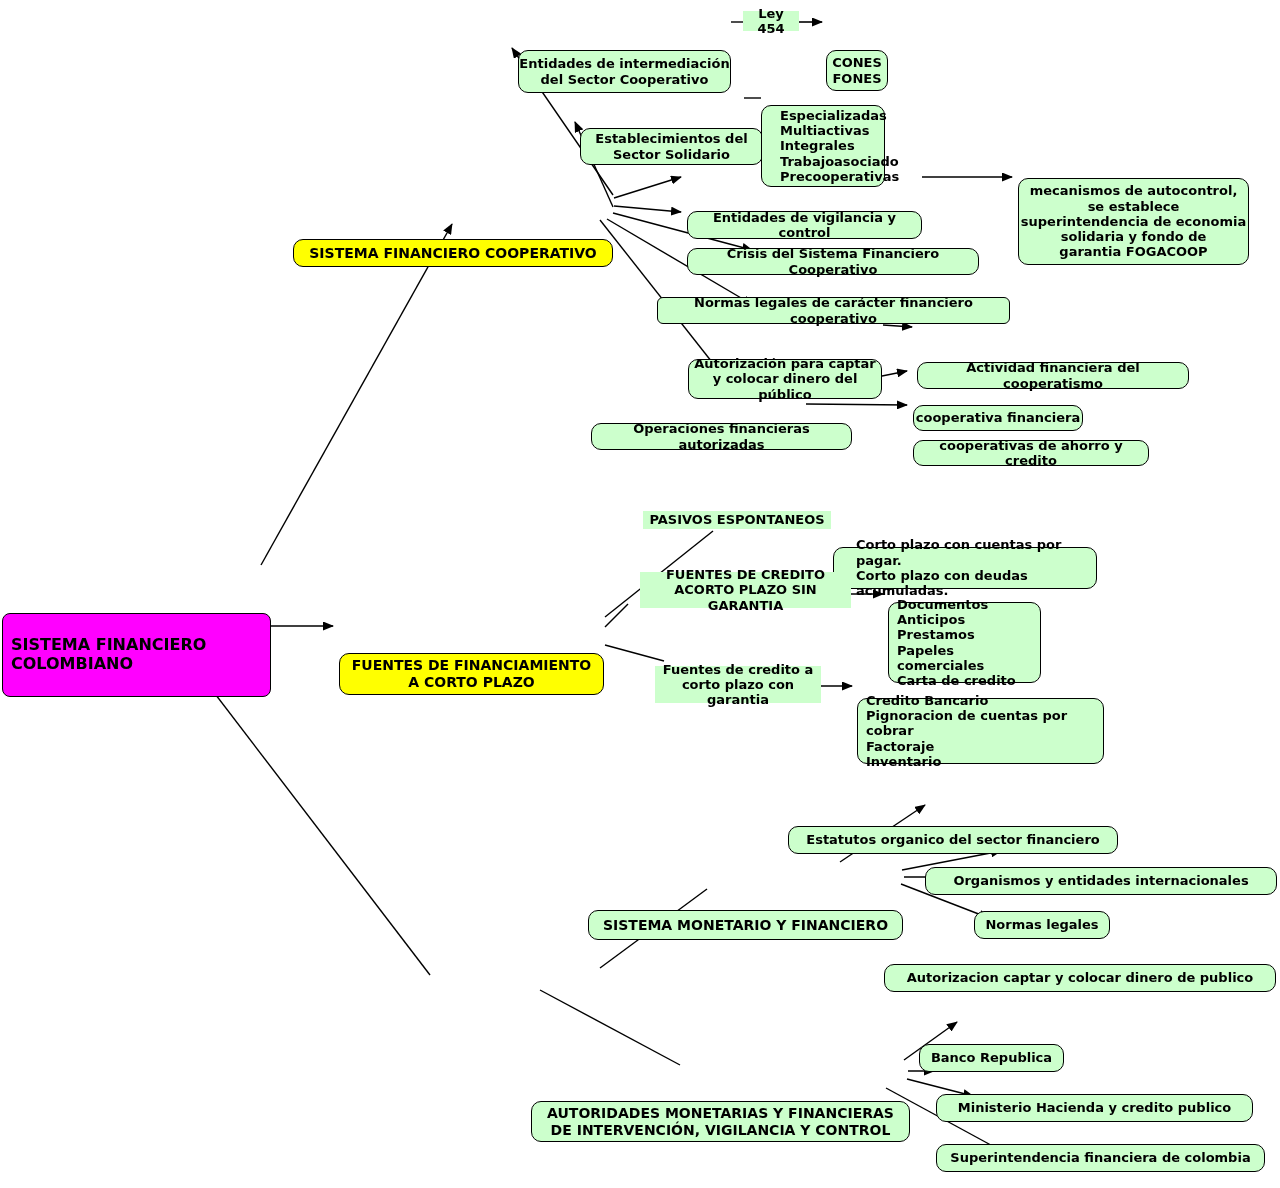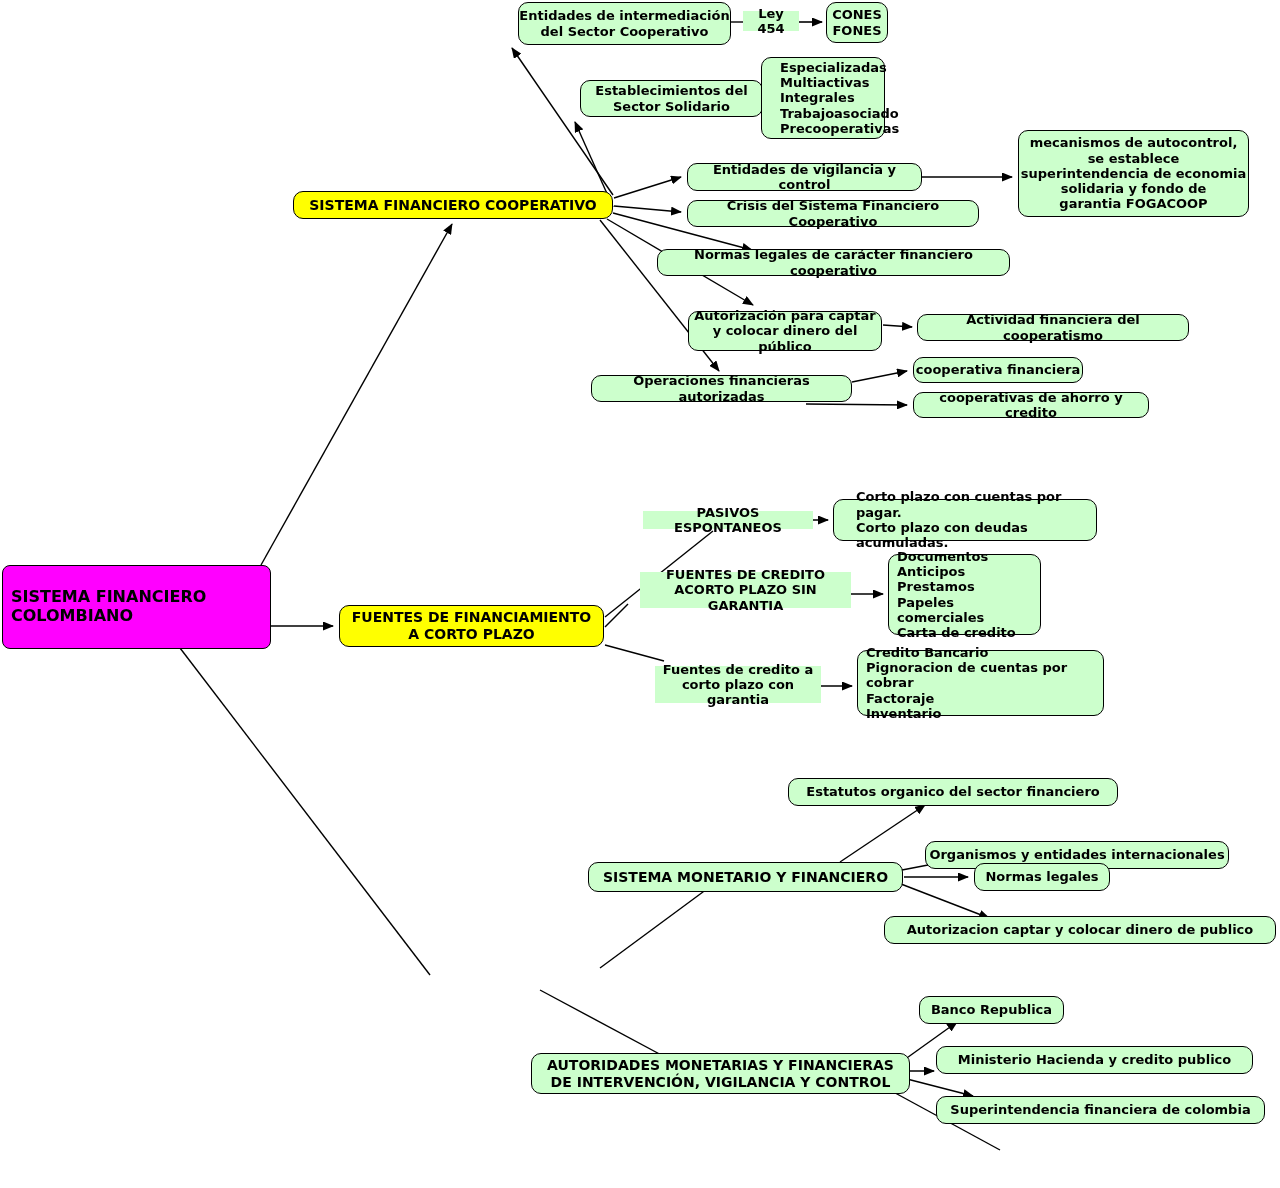--- a/index.html
+++ b/index.html
@@ -33,20 +33,21 @@
     font-weight: bold;
     color: #000000;
     line-height: 1.18;
     white-space: pre-line;
     z-index: 5;
   }
   .boxed {
     border: 1.6px solid #000000;
     border-radius: 10px;
     background: #ccffcc;
+    margin-top: 48px;
   }
   .boxed.yellow { background: #ffff00; }
   .boxed.magenta {
     background: #ff00ff;
     border-radius: 8px;
   }
   .plain {
     background: #ccffcc;
     border: none;
     border-radius: 0;
@@ -138,37 +139,37 @@
   <div class="node boxed fs13" style="left:687px; top:163px; width:235px; height:28px;">Entidades de vigilancia y control</div>
 
   <div class="node boxed fs13" style="left:1018px; top:130px; width:231px; height:87px;">mecanismos de autocontrol,
 se establece
 superintendencia de economia
 solidaria y fondo de
 garantia FOGACOOP</div>
 
   <div class="node boxed fs13" style="left:687px; top:200px; width:292px; height:27px;">Crisis del Sistema Financiero Cooperativo</div>
 
-  <div class="node boxed fs13" style="left:657px; top:249px; width:353px; height:27px;">Normas legales de carácter financiero cooperativo</div>
+  <div class="node boxed fs13" style="left:657px; top:249px; width:353px; height:27px;border-radius:6px;">Normas legales de carácter financiero cooperativo</div>
 
   <div class="node boxed fs13" style="left:688px; top:311px; width:194px; height:40px;">Autorización para captar
 y colocar dinero del público</div>
 
   <div class="node boxed fs13" style="left:917px; top:314px; width:272px; height:27px;">Actividad financiera del cooperatismo</div>
 
   <div class="node boxed fs13" style="left:591px; top:375px; width:261px; height:27px;">Operaciones financieras autorizadas</div>
 
   <div class="node boxed fs13" style="left:913px; top:357px; width:170px; height:26px;">cooperativa financiera</div>
 
   <div class="node boxed fs13" style="left:913px; top:392px; width:236px; height:26px;">cooperativas de ahorro y credito</div>
 
   <div class="node boxed yellow fs14" style="left:339px; top:605px; width:265px; height:42px;">FUENTES DE FINANCIAMIENTO
 A CORTO PLAZO</div>
 
-  <div class="node plain fs13" style="left:643px; top:511px; width:170px; height:18px;">PASIVOS ESPONTANEOS</div>
+  <div class="node plain fs13" style="left:643px; top:511px; width:188px; height:18px;">PASIVOS ESPONTANEOS</div>
 
   <div class="node boxed align-left fs13" style="left:833px; top:499px; width:264px; height:42px; padding-left:22px;">Corto plazo con cuentas por pagar.
 Corto plazo con deudas acumuladas.</div>
 
   <div class="node plain fs13" style="left:640px; top:572px; width:211px; height:36px;">FUENTES DE CREDITO
 ACORTO PLAZO SIN GARANTIA</div>
 
   <div class="node boxed align-left fs13" style="left:888px; top:554px; width:153px; height:81px; padding-left:8px;">Documentos
 Anticipos
 Prestamos
@@ -181,21 +182,21 @@
   <div class="node boxed align-left fs13" style="left:857px; top:650px; width:247px; height:66px; padding-left:8px;">Credito Bancario
 Pignoracion de cuentas por cobrar
 Factoraje
 Inventario</div>
 
 
   <div class="node boxed fs14" style="left:588px; top:862px; width:315px; height:30px;">SISTEMA MONETARIO Y FINANCIERO</div>
 
   <div class="node boxed fs13" style="left:788px; top:778px; width:330px; height:28px;">Estatutos organico del sector financiero</div>
 
-  <div class="node boxed fs13" style="left:925px; top:841px; width:304px; height:28px;">Organismos y entidades internacionales</div>
+  <div class="node boxed fs13" style="left:925px; top:819px; width:352px; height:28px;">Organismos y entidades internacionales</div>
 
   <div class="node boxed fs13" style="left:974px; top:863px; width:136px; height:28px;">Normas legales</div>
 
   <div class="node boxed fs13" style="left:884px; top:916px; width:392px; height:28px;">Autorizacion captar y colocar dinero de publico</div>
 
   <div class="node boxed fs14" style="left:531px; top:1053px; width:379px; height:41px;">AUTORIDADES MONETARIAS Y FINANCIERAS
 DE INTERVENCIÓN, VIGILANCIA Y CONTROL</div>
 
   <div class="node boxed fs13" style="left:919px; top:996px; width:145px; height:28px;">Banco Republica</div>
 

